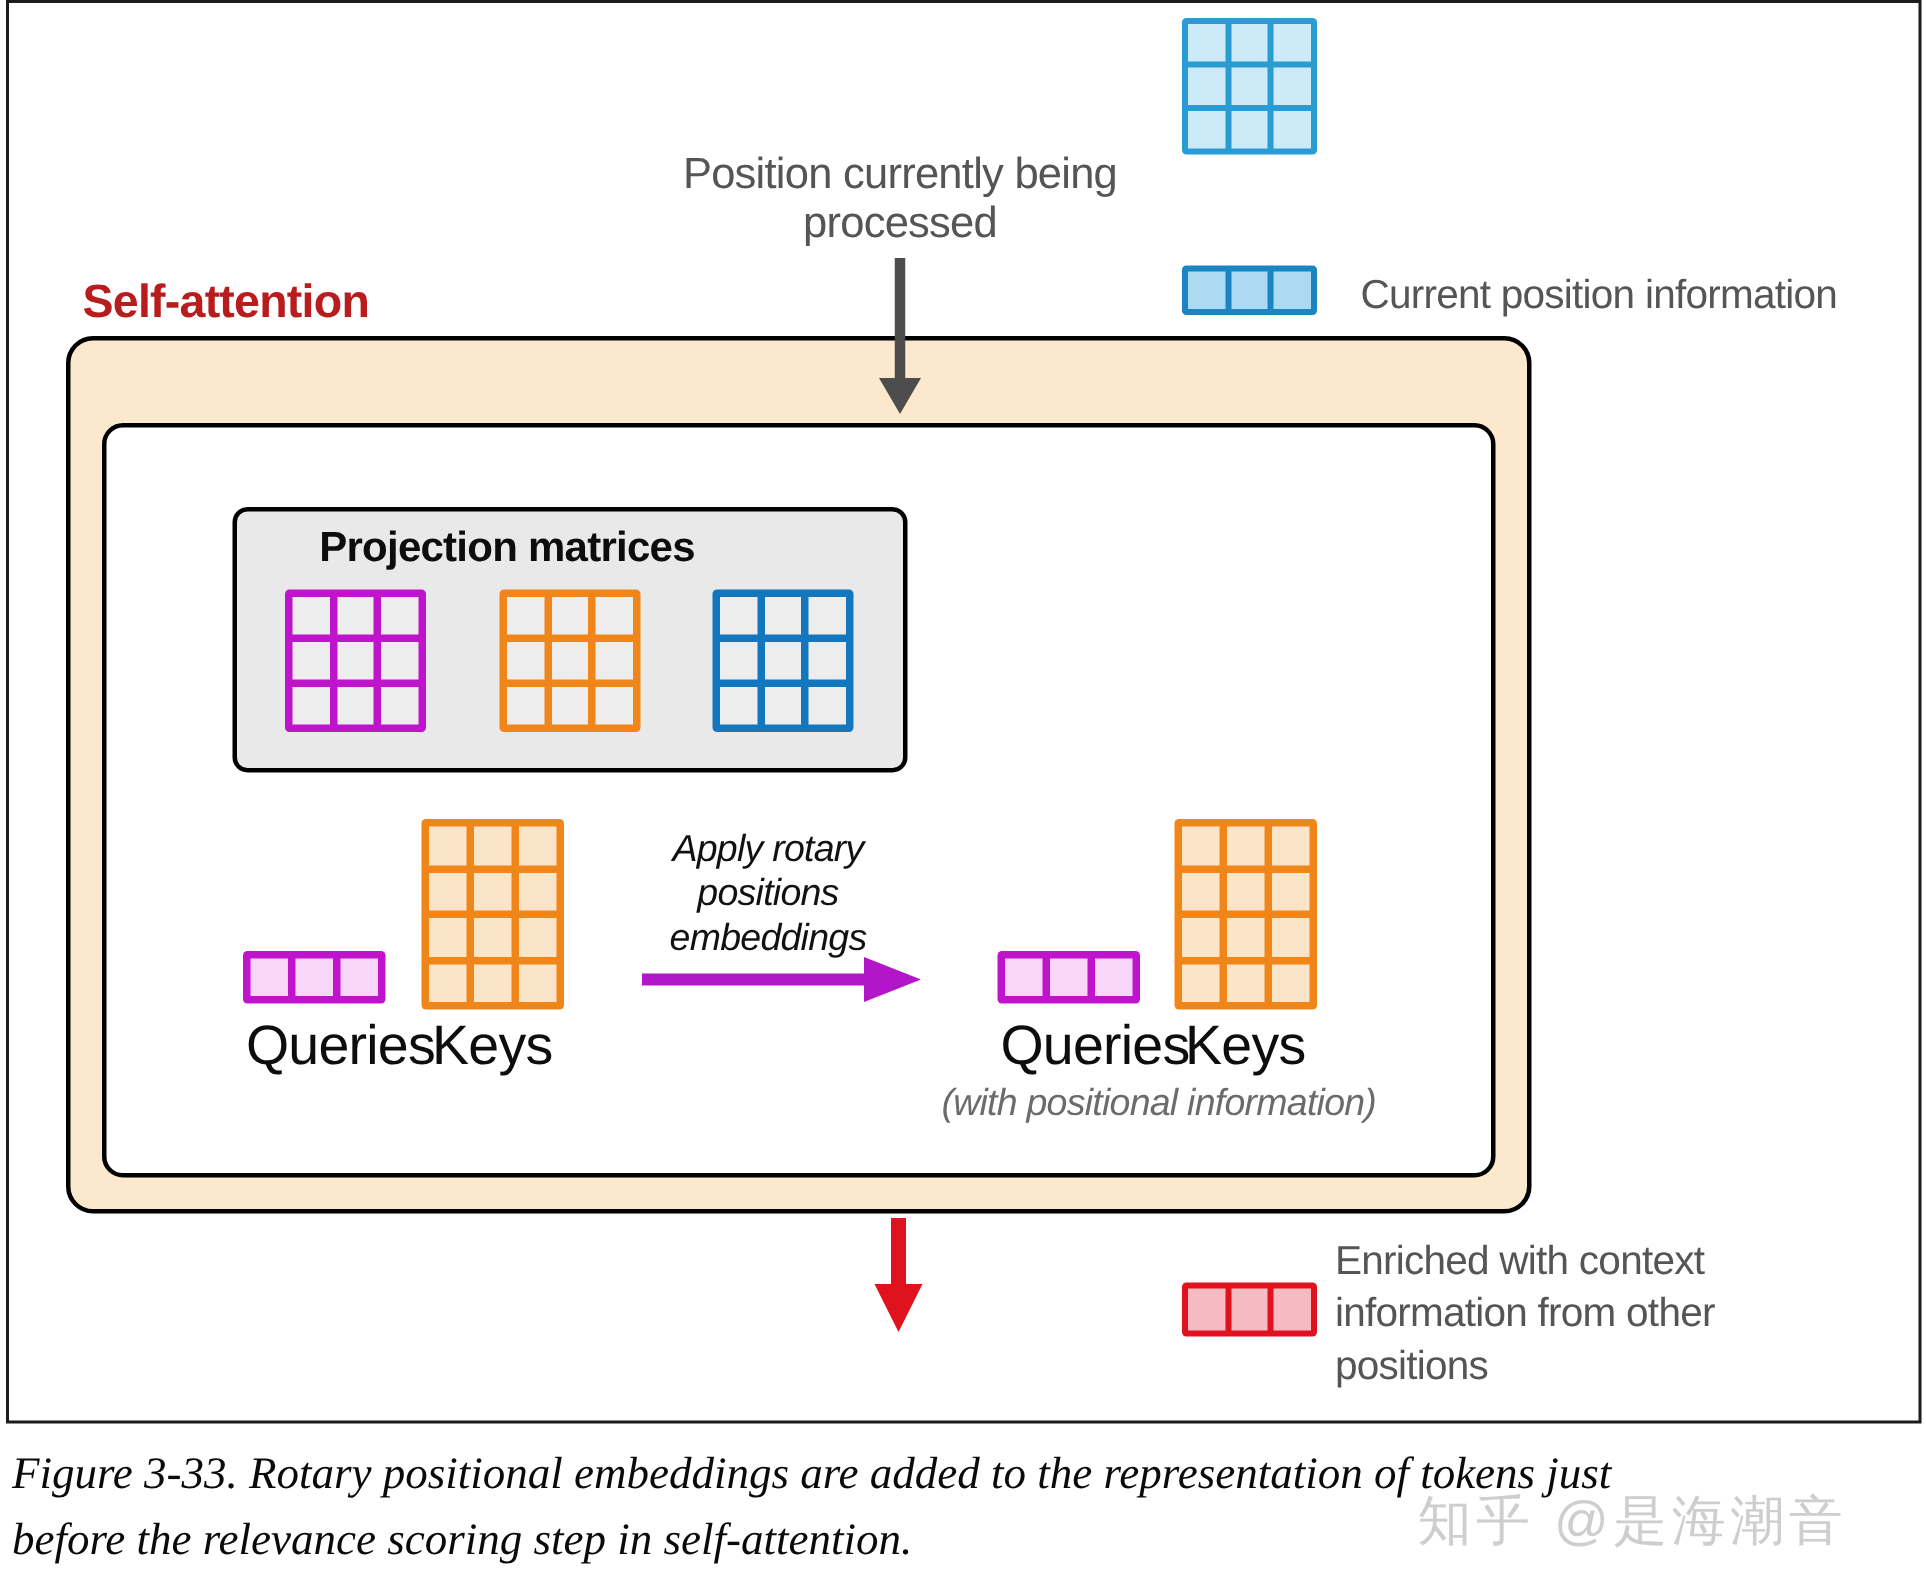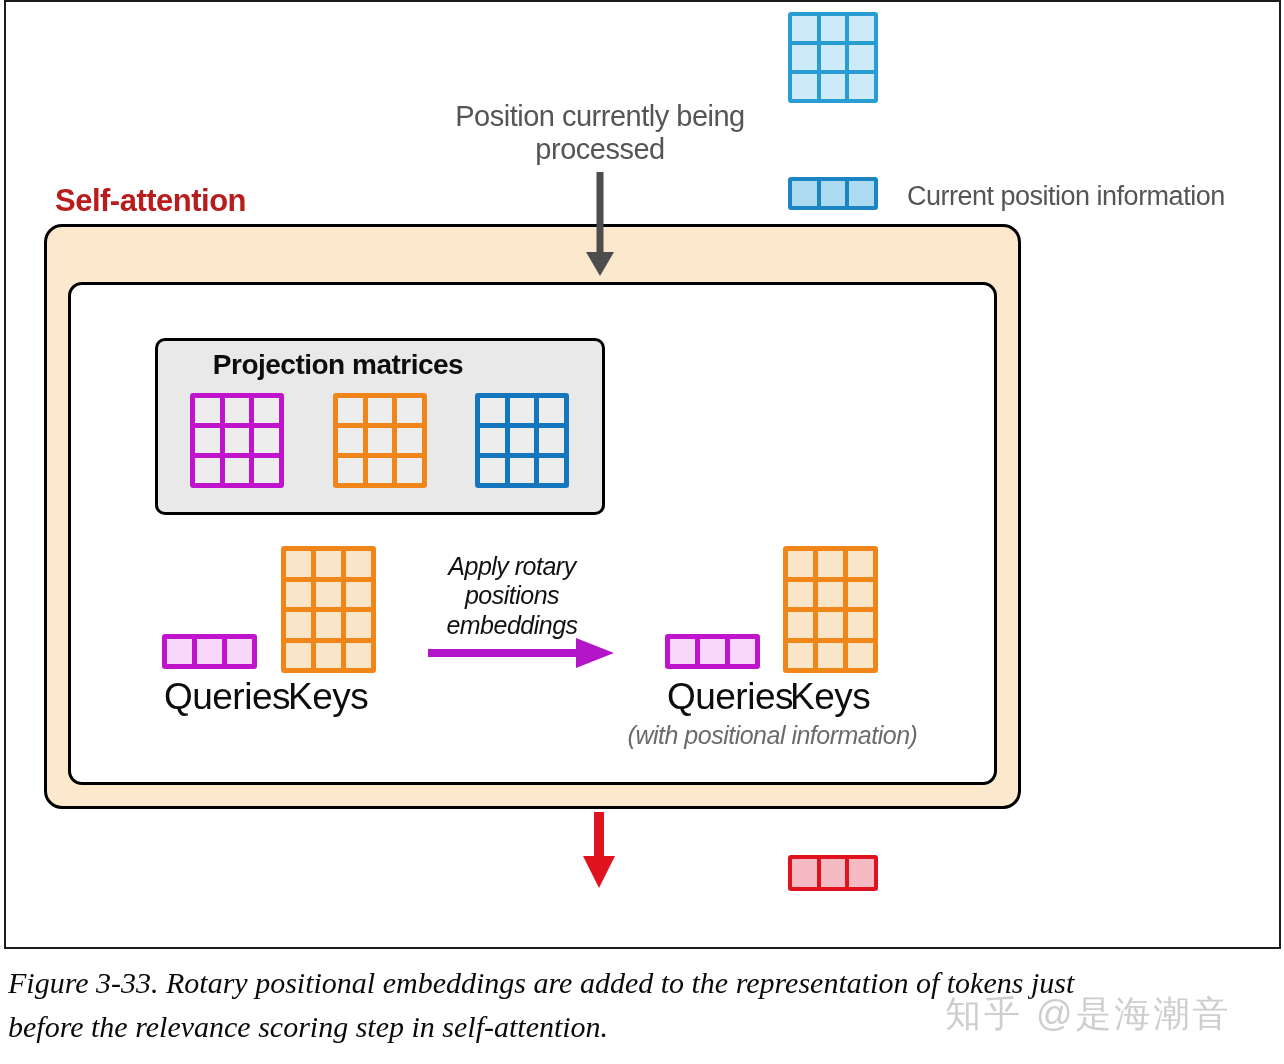--- a/index.html
+++ b/index.html
@@ -177,20 +177,21 @@
       <i class="cell"></i>
       <i class="cell"></i>
       <i class="cell"></i>
     </div>
 
   <div class="abs txt t-selfattn">Self-attention</div>
   <div class="abs txt t-projtitle">Projection matrices</div>
   <div class="abs txt t-posproc">Position currently being processed</div>
 
   <div class="abs txt t-legend t-leg2">Current position information</div>
+  <div class="abs txt t-legend t-leg3">Enriched with context information from other positions</div>
 
   <div class="abs txt t-matlabel t-ql">Queries</div>
   <div class="abs txt t-matlabel t-kl">Keys</div>
   <div class="abs txt t-matlabel t-qr">Queries</div>
   <div class="abs txt t-matlabel t-kr">Keys</div>
 
   <div class="abs txt t-apply">Apply rotary positions embeddings</div>
   <div class="abs txt t-withpos">(with positional information)</div>
 
   <svg class="arrow" style="left:585px;top:172px;" width="30" height="104" viewBox="0 0 30 104">

